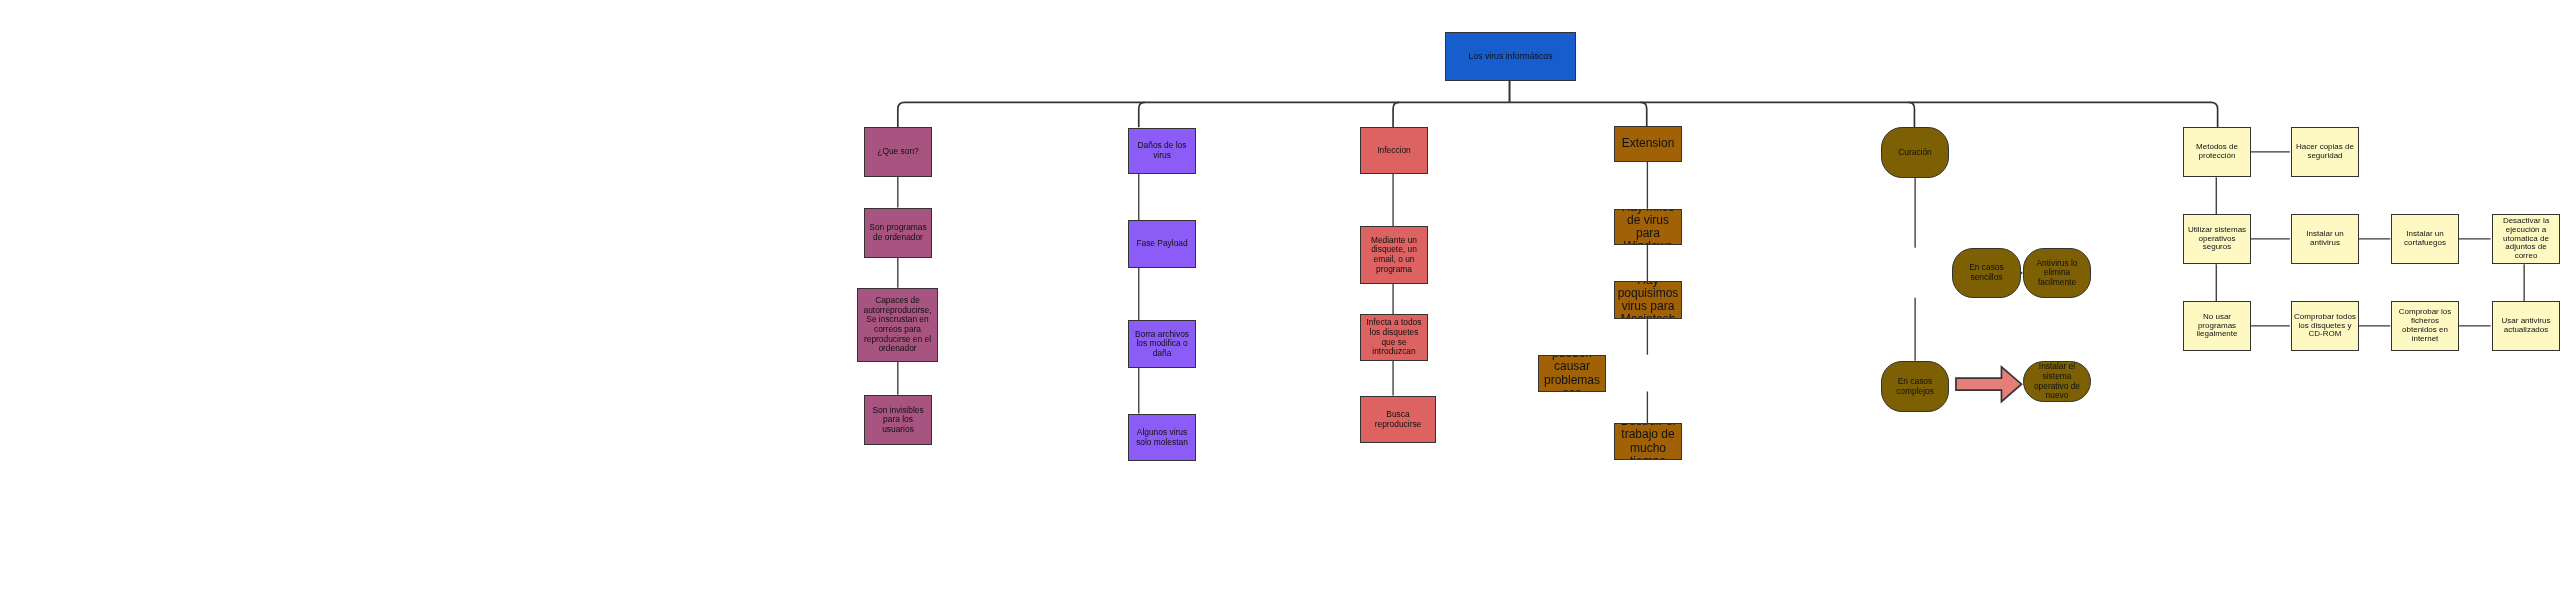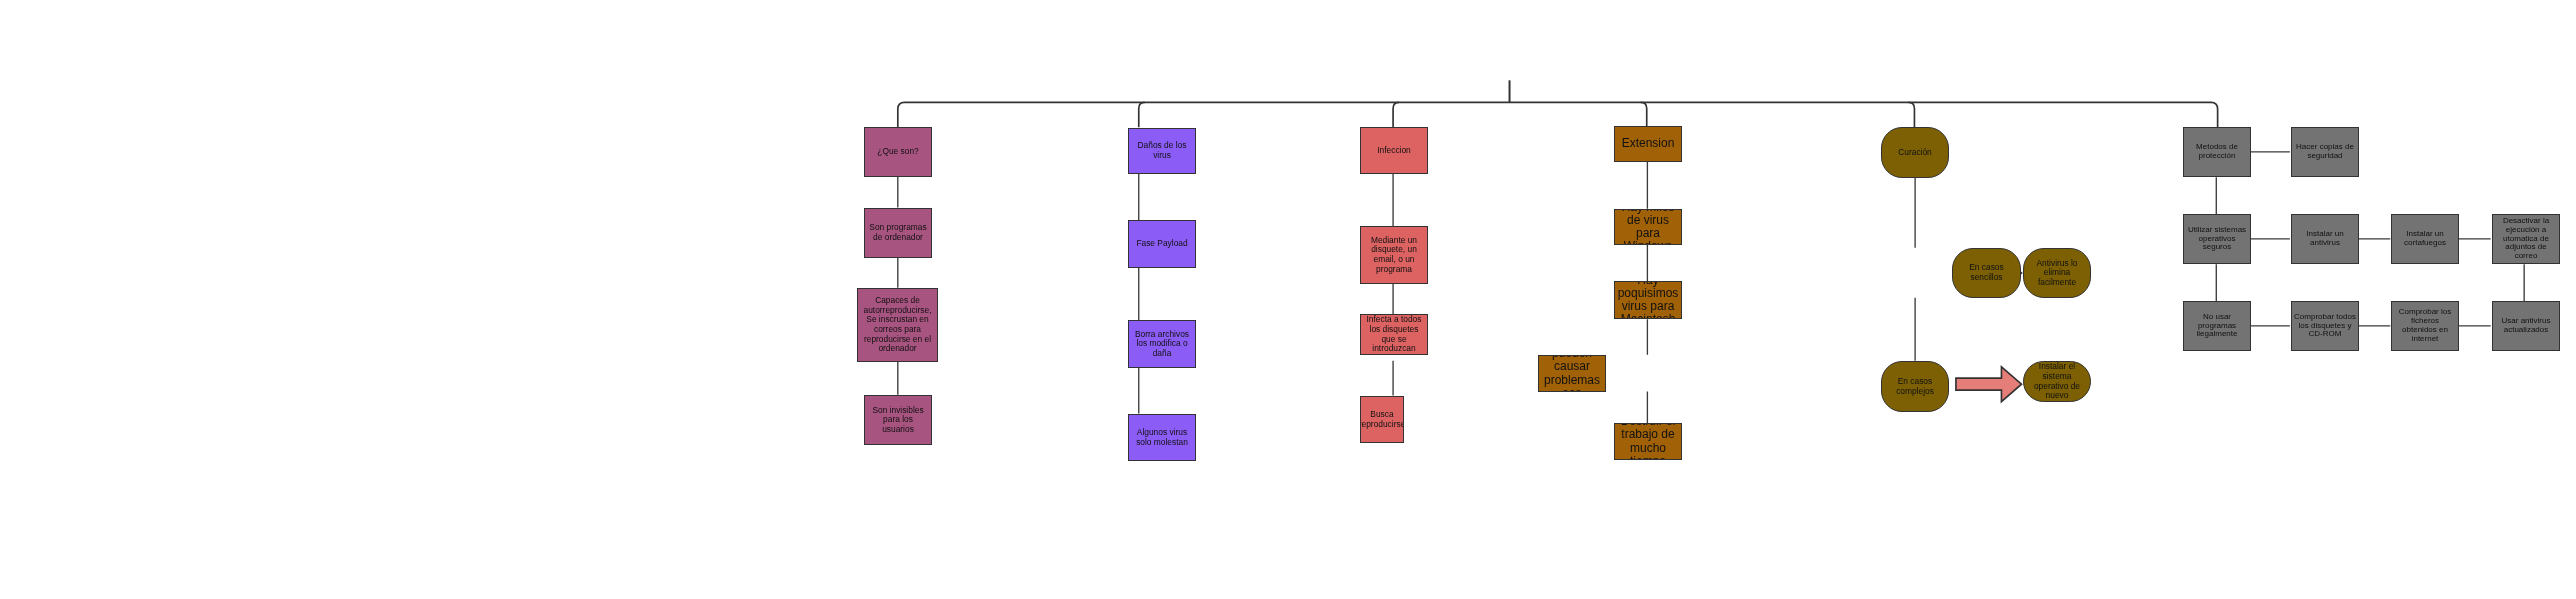--- a/index.html
+++ b/index.html
@@ -22,21 +22,21 @@
     padding:0.7px 1.3px;
     overflow:hidden;
     z-index:1;
   }
   .c-root  {background:#175dce;font-size:8.7px;}
   .c-purple{background:#a85480;}
   .c-yellow{background:#8b5cf6;margin-left:24px;}
   .c-red   {background:#dc6362;}
   .c-green {background:#a16207;font-size:12px;line-height:1.1;}
   .c-olive {background:#7c6003;border-radius:21px;}
-  .c-blue  {background:#737373;font-size:8px;line-height:1.12;}
+  .c-blue  {background:#fef9c3;font-size:8px;line-height:1.12;}
 </style>
 </head>
 <body>
 
 <div class="canvas">
 
   <svg class="connectors" width="2576" height="599" viewBox="0 0 3846 895" fill="none">
 
     <path d="M2254 120 V153" stroke="#333333" stroke-width="3"></path>
 
@@ -53,35 +53,36 @@
              M3770 395 V450" stroke="#3a3a3a" stroke-width="2"></path>
 
     <path d="M3360 227 H3420
              M3360 357 H3420 M3520 357 H3570 M3670 357 H3720
              M3360 487 H3420 M3520 487 H3570 M3670 487 H3720" stroke="#3a3a3a" stroke-width="2"></path>
 
     <polygon points="2921,399 2989,399 2989,382 3019,408 2989,434 2989,417 2921,417" fill="#e57d79" stroke="#333333" stroke-width="2.5"></polygon>
     <polygon points="2921,565 2989,565 2989,548 3019,574 2989,600 2989,583 2921,583" fill="#e57d79" stroke="#333333" stroke-width="2.5"></polygon>
   </svg>
 
+  <div class="node c-root" style="left:1445px;top:32px;width:131px;height:49px">Los virus informáticos</div>
 
   <div class="node c-purple" style="left:864px;top:127px;width:68px;height:50px">¿Que son?</div>
   <div class="node c-purple" style="left:864px;top:208px;width:68px;height:50px">Son programas de ordenador</div>
   <div class="node c-purple" style="left:857px;top:288px;width:81px;height:74px">Capaces de autorreproducirse, Se inscrustan en correos para reproducirse en el ordenador</div>
   <div class="node c-purple" style="left:864px;top:395px;width:68px;height:50px">Son invisibles para los usuarios</div>
 
   <div class="node c-yellow" style="left:1104px;top:128px;width:68px;height:46px">Daños de los virus</div>
   <div class="node c-yellow" style="left:1104px;top:220px;width:68px;height:48px">Fase Payload</div>
   <div class="node c-yellow" style="left:1104px;top:320px;width:68px;height:48px">Borra archivos los modifica o daña</div>
   <div class="node c-yellow" style="left:1104px;top:414px;width:68px;height:47px">Algunos virus solo molestan</div>
 
   <div class="node c-red" style="left:1360px;top:127px;width:68px;height:47px">Infeccion</div>
   <div class="node c-red" style="left:1360px;top:226px;width:68px;height:58px">Mediante un disquete, un email, o un programa</div>
-  <div class="node c-red" style="left:1360px;top:314px;width:68px;height:41px">Infecta a todos los disquetes que se introduzcan</div>
-  <div class="node c-red" style="left:1360px;top:396px;width:44px;height:47px">Busca reproducirse</div>
+  <div class="node c-red" style="left:1360px;top:314px;width:68px;height:47px">Infecta a todos los disquetes que se introduzcan</div>
+  <div class="node c-red" style="left:1360px;top:396px;width:76px;height:47px">Busca reproducirse</div>
 
   <div class="node c-green" style="left:1614px;top:126px;width:68px;height:36px">Extension</div>
   <div class="node c-green" style="left:1614px;top:209px;width:68px;height:36px">Hay miles de virus para Windows</div>
   <div class="node c-green" style="left:1614px;top:281px;width:68px;height:38px">Hay poquisimos virus para Macintosh</div>
   <div class="node c-green" style="left:1538px;top:355px;width:68px;height:37px">Los virus pueden causar problemas eco nómicos</div>
   <div class="node c-green" style="left:1614px;top:423px;width:68px;height:37px">Destruir el trabajo de mucho tiempo</div>
 
   <div class="node c-olive" style="left:1881px;top:127px;width:68px;height:51px">Curación</div>
   <div class="node c-olive" style="left:1952px;top:248px;width:69px;height:50px">En casos sencillos</div>
   <div class="node c-olive" style="left:2023px;top:248px;width:68px;height:50px">Antivirus lo elimina facilmente</div>

